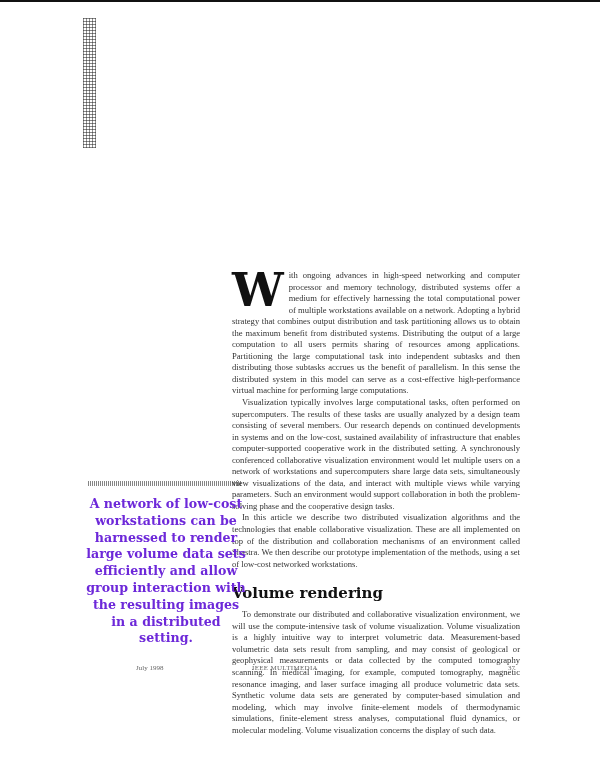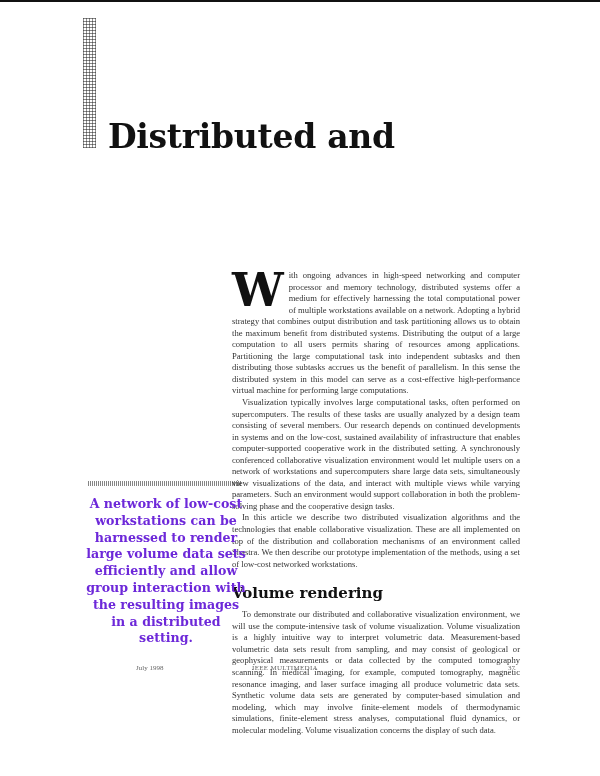--- a/index.html
+++ b/index.html
@@ -54,21 +54,21 @@
   .footer.mid { left: 232px; letter-spacing: 0.3px; margin-left: 20px; }
   .footer.right { left: 508px; }
 </style>
 </head>
 <body>
 
 <div class="topline"></div>
 <div class="side-strip"></div>
 
 <h1 class="title">
-  <span>Distributed and</span><br>
+  <br>
 </h1>
 
 <div class="authors">
 </div>
 
 <div class="body-col">
   <p class="first">
     <span class="dropcap">W</span><span>ith ongoing advances in high-speed networking and computer processor and memory technology, distributed systems offer a medium for effectively harnessing the total computational power of multiple workstations available on a network. Adopting a hybrid strategy that combines output distribution and task partitioning allows us to obtain the maximum benefit from distributed systems. Distributing the output of a large computation to all users permits sharing of resources among applications. Partitioning the large computational task into independent subtasks and then distributing those subtasks accrues us the benefit of parallelism. In this sense the distributed system in this model can serve as a cost-effective high-performance virtual machine for performing large computations.</span>
   </p>
   <p>Visualization typically involves large computational tasks, often performed on supercomputers. The results of these tasks are usually analyzed by a design team consisting of several members. Our research depends on continued developments in systems and on the low-cost, sustained availability of infrastructure that enables computer-supported cooperative work in the distributed setting. A synchronously conferenced collaborative visualization environment would let multiple users on a network of workstations and supercomputers share large data sets, simultaneously view visualizations of the data, and interact with multiple views while varying parameters. Such an environment would support collaboration in both the problem-solving phase and the cooperative design tasks.</p>

